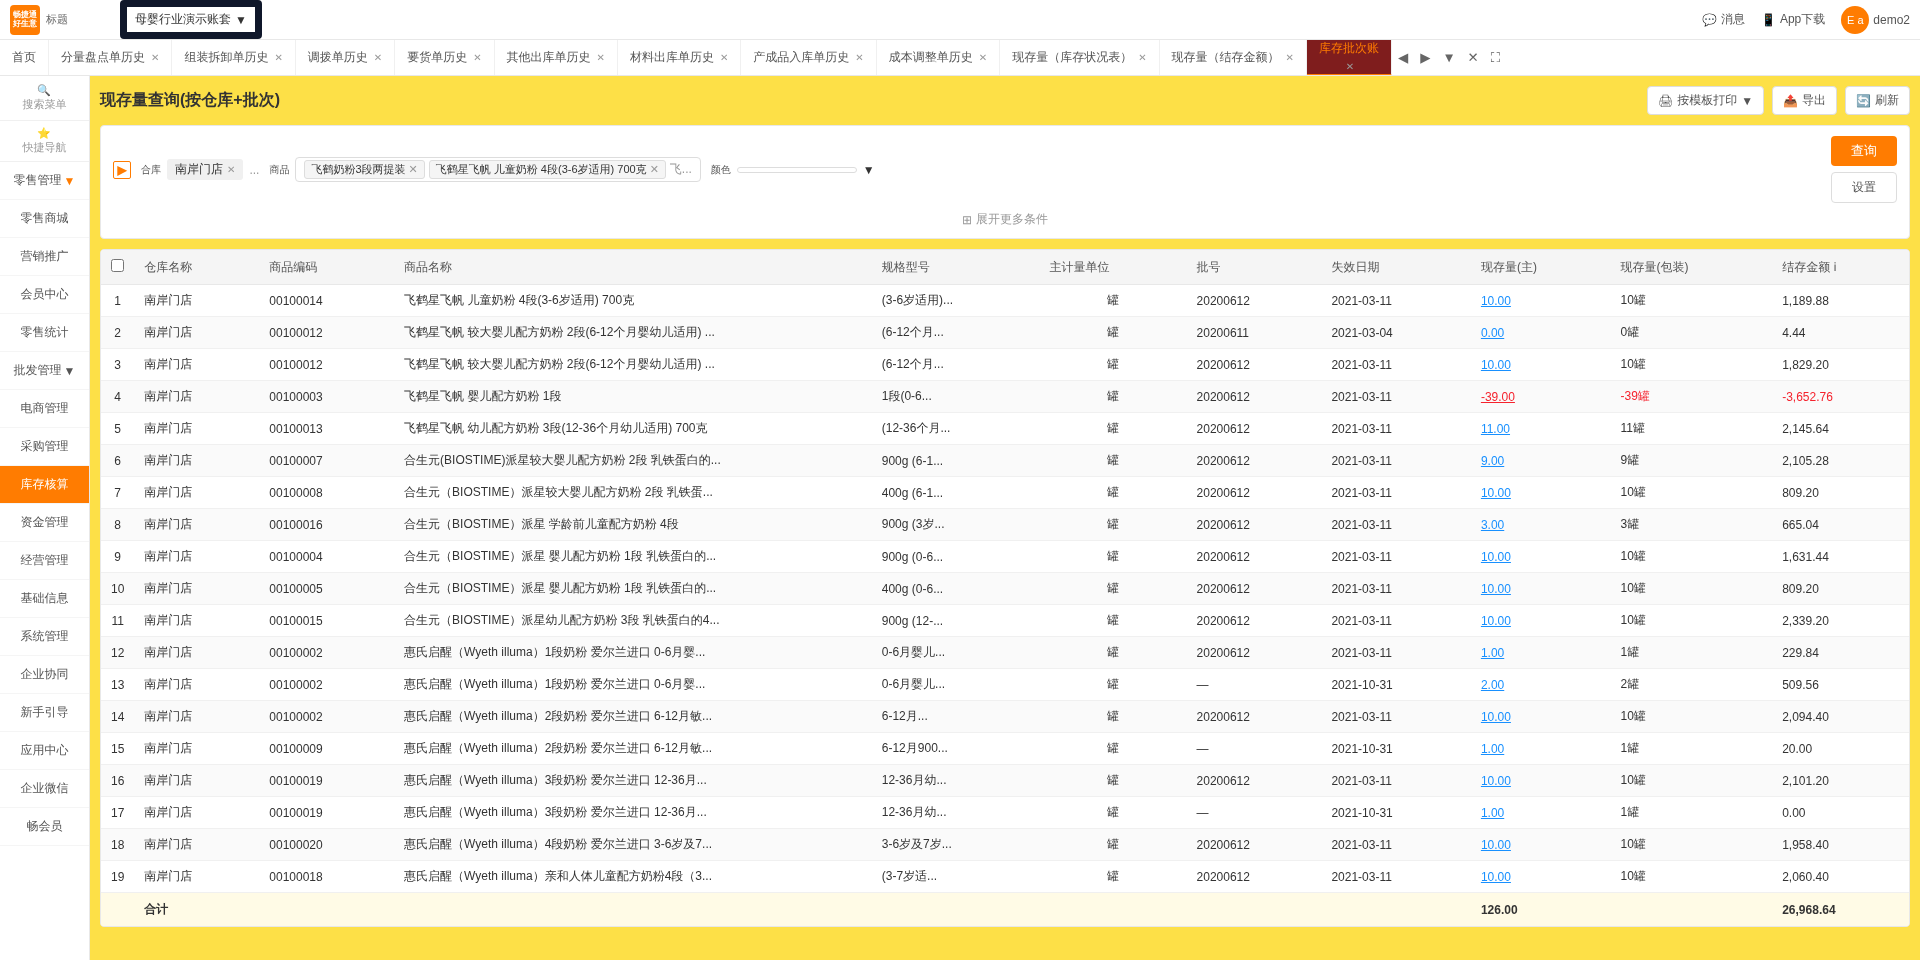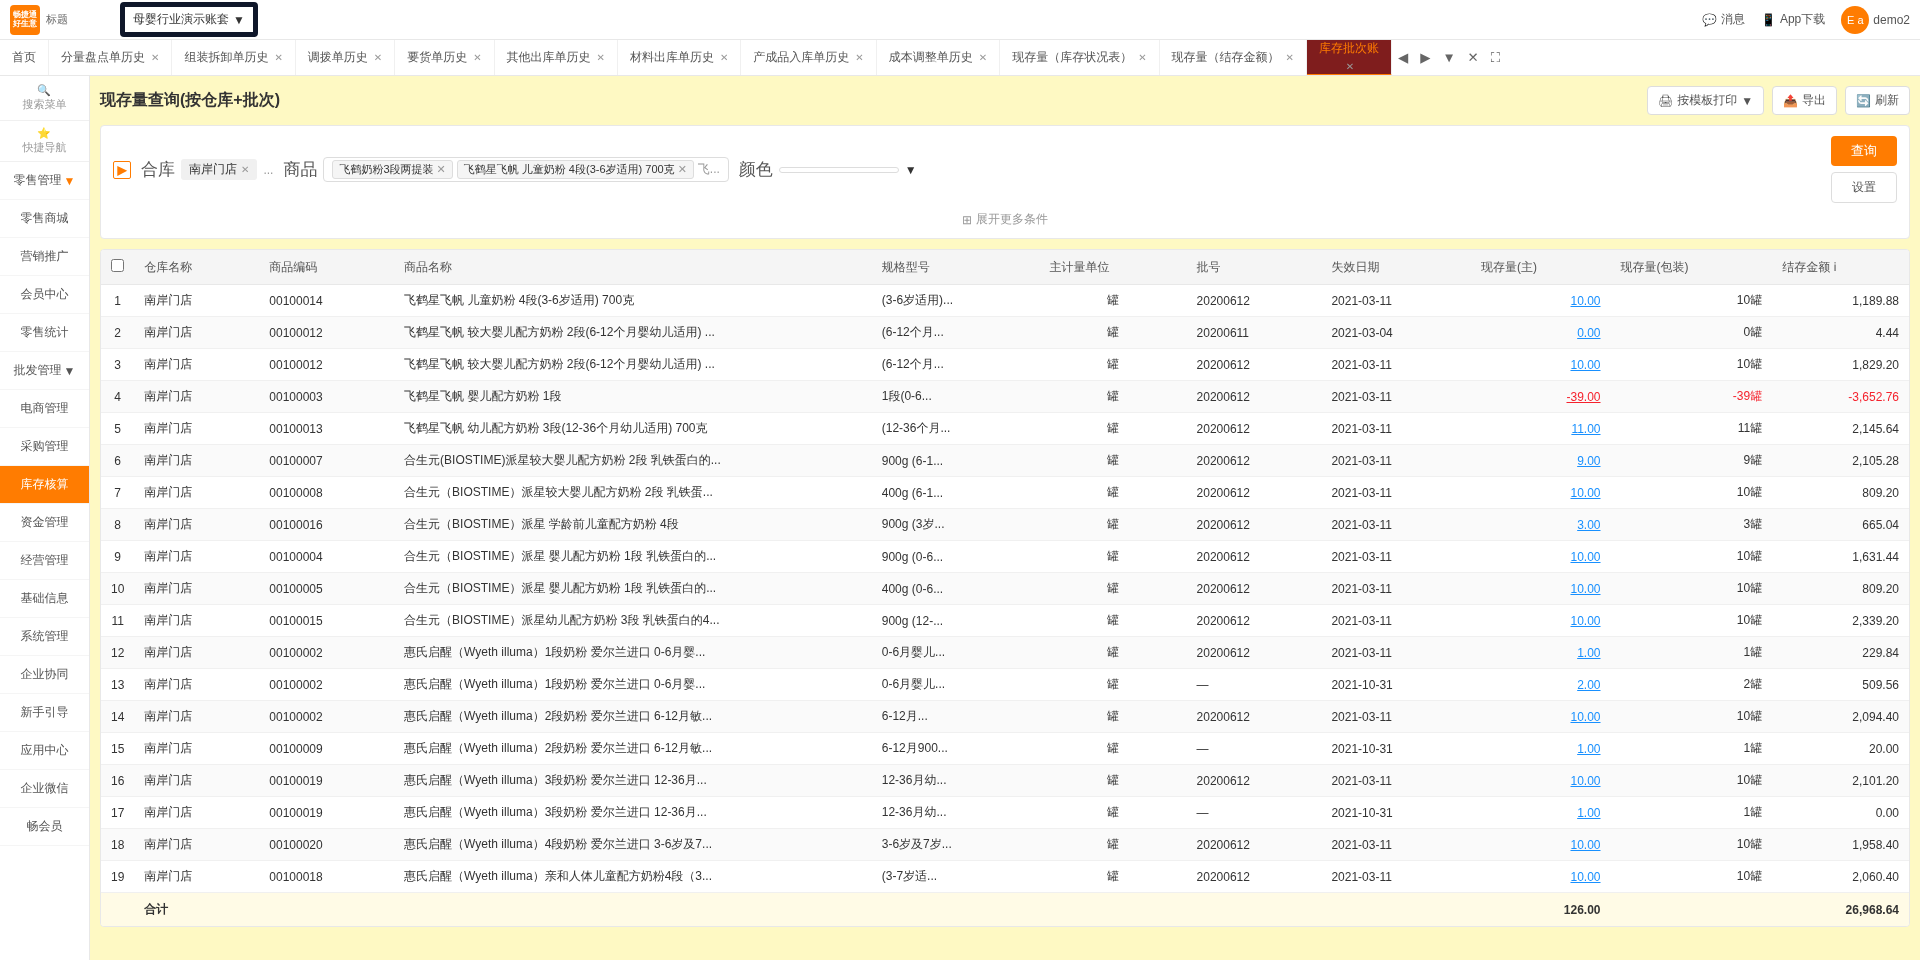--- a/index.html
+++ b/index.html
@@ -3,21 +3,21 @@
   <meta charset="utf-8">
   <style>
     * { box-sizing: border-box; margin: 0; padding: 0; }
     body { font-family: 'Microsoft YaHei', Arial, sans-serif; font-size: 12px; background: #f5f5f5; color: #333; overflow: hidden; }
 
     
     .top-bar { display: flex; align-items: center; background: #fff; height: 40px; border-bottom: 1px solid #e8e8e8; padding: 0 10px; }
     .logo-area { display: flex; align-items: center; gap: 6px; min-width: 100px; }
     .logo-icon { width: 30px; height: 30px; background: #ff7c01; border-radius: 4px; display: flex; align-items: center; justify-content: center; color: #fff; font-size: 10px; font-weight: bold; }
     .logo-text { font-size: 11px; color: #666; line-height: 1.2; }
-    .nav-selector { display: flex; align-items: center; gap: 4px; padding: 4px 8px; border: 5px solid #0f172a; border-radius: 4px; cursor: pointer; font-size: 12px; color: #333; margin-left: 10px; background: #fff; }
+    .nav-selector { display: flex; align-items: center; gap: 4px; padding: 4px 8px; border: 7px solid #0f172a; border-radius: 4px; cursor: pointer; font-size: 12px; color: #333; margin-left: 10px; background: #fff; }
     .top-right { margin-left: auto; display: flex; align-items: center; gap: 16px; }
     .top-right-item { display: flex; align-items: center; gap: 4px; cursor: pointer; font-size: 12px; color: #555; }
     .avatar { width: 28px; height: 28px; border-radius: 50%; background: #ff7c01; display: flex; align-items: center; justify-content: center; color: #fff; font-size: 11px; }
 
     
     .tab-bar { display: flex; align-items: center; background: #fff; height: 36px; border-bottom: 1px solid #e8e8e8; overflow: hidden; }
     .tab-item { display: flex; align-items: center; gap: 4px; padding: 0 12px; height: 36px; font-size: 12px; color: #555; cursor: pointer; border-right: 1px solid #f0f0f0; white-space: nowrap; flex-shrink: 0; }
     .tab-item.active { background: #7f1d1d; color: #ff7c01; border-bottom: 2px solid #ff7c01; flex-direction: column; }
     .tab-item.home { color: #555; }
     .tab-close { font-size: 10px; color: #999; margin-left: 2px; cursor: pointer; }
@@ -28,56 +28,56 @@
 
     
     .sidebar { width: 90px; background: #fff; border-right: 1px solid #e8e8e8; display: flex; flex-direction: column; overflow-y: auto; }
     .sidebar-search { padding: 8px 6px; border-bottom: 1px solid #f0f0f0; font-size: 11px; color: #999; text-align: center; cursor: pointer; }
     .sidebar-quick { padding: 6px 6px; border-bottom: 1px solid #f0f0f0; font-size: 11px; color: #999; text-align: center; cursor: pointer; }
     .sidebar-item { padding: 10px 12px; text-align: center; font-size: 12px; color: #555; cursor: pointer; border-bottom: 1px solid #f5f5f5; }
     .sidebar-item.active { background: #ff7c01; color: #fff; }
     .sidebar-item.has-arrow { display: flex; align-items: center; justify-content: center; gap: 2px; }
 
     
-    .content-area { flex: 1; overflow: auto; padding: 10px; background: #fef9c3; }
+    .content-area { flex: 1; overflow: auto; padding: 10px; background: #fde047; }
 
     
     .page-header { display: flex; align-items: center; justify-content: space-between; margin-bottom: 10px; }
     .page-title { font-size: 16px; font-weight: bold; color: #333; }
     .header-actions { display: flex; align-items: center; gap: 8px; }
     .btn-template { display: flex; align-items: center; gap: 4px; padding: 5px 10px; border: 1px solid #ddd; border-radius: 4px; background: #fff; cursor: pointer; font-size: 12px; color: #555; }
     .btn-export { display: flex; align-items: center; gap: 4px; padding: 5px 10px; border: 1px solid #ddd; border-radius: 4px; background: #fff; cursor: pointer; font-size: 12px; color: #555; }
     .btn-refresh { display: flex; align-items: center; gap: 4px; padding: 5px 10px; border: 1px solid #ddd; border-radius: 4px; background: #fff; cursor: pointer; font-size: 12px; color: #555; }
 
     
     .filter-area { background: #fff; border: 1px solid #e8e8e8; border-radius: 4px; padding: 10px 12px; margin-bottom: 10px; }
     .filter-row { display: flex; align-items: center; gap: 10px; flex-wrap: wrap; }
     .filter-group { display: flex; align-items: center; gap: 6px; }
-    .filter-label { font-size: 17px; color: #555; white-space: nowrap; }
+    .filter-label { font-size: 10px; color: #555; white-space: nowrap; }
     .filter-tag { display: inline-flex; align-items: center; gap: 4px; padding: 2px 8px; background: #f0f0f0; border-radius: 3px; font-size: 12px; color: #333; cursor: pointer; }
     .filter-tag .tag-close { color: #999; cursor: pointer; font-size: 10px; }
     .filter-more { color: #999; cursor: pointer; font-size: 12px; }
     .filter-input-wrap { display: flex; align-items: center; gap: 4px; border: 1px solid #ddd; border-radius: 4px; padding: 2px 8px; background: #fff; min-width: 300px; flex-wrap: wrap; }
     .filter-chip { display: inline-flex; align-items: center; gap: 3px; padding: 1px 6px; background: #f5f5f5; border: 1px solid #ddd; border-radius: 3px; font-size: 11px; color: #333; }
     .filter-chip .chip-close { color: #999; cursor: pointer; }
     .expand-more { display: flex; align-items: center; justify-content: center; margin-top: 8px; }
     .expand-btn { display: flex; align-items: center; gap: 4px; font-size: 12px; color: #999; cursor: pointer; border: none; background: none; }
     .btn-query { padding: 6px 20px; background: #ff7c01; color: #fff; border: none; border-radius: 4px; cursor: pointer; font-size: 13px; }
     .btn-settings { padding: 6px 12px; background: #fff; color: #555; border: 1px solid #ddd; border-radius: 4px; cursor: pointer; font-size: 12px; }
     .filter-right { display: flex; flex-direction: column; gap: 6px; margin-left: auto; }
 
     
     .table-wrap { background: #fff; border: 1px solid #e8e8e8; border-radius: 4px; overflow: auto; }
     table { width: 100%; border-collapse: collapse; font-size: 12px; }
     thead tr { background: #f5f5f5; }
     thead th { padding: 8px 10px; text-align: left; font-weight: 500; color: #555; border-bottom: 1px solid #e8e8e8; white-space: nowrap; }
     tbody tr { border-bottom: 1px solid #f0f0f0; }
     tbody td { padding: 7px 10px; color: #333; white-space: nowrap; }
     .td-center { text-align: center; }
-    .td-right { text-align: right; }
+    .td-right { text-align: left; }
     .link-style { color: #1890ff; text-decoration: underline; cursor: pointer; }
     .negative { color: #f5222d; }
     .summary-row { background: #fffbe6; font-weight: bold; }
     .summary-row td { padding: 8px 10px; }
     .col-checkbox { width: 30px; text-align: center; }
     .expand-arrow { display: inline-flex; align-items: center; justify-content: center; width: 18px; height: 18px; border: 1px solid #ff7c01; border-radius: 2px; color: #ff7c01; cursor: pointer; font-size: 12px; font-weight: bold; }
 
     
     ::-webkit-scrollbar { width: 6px; height: 6px; }
     ::-webkit-scrollbar-track { background: #f1f1f1; }

